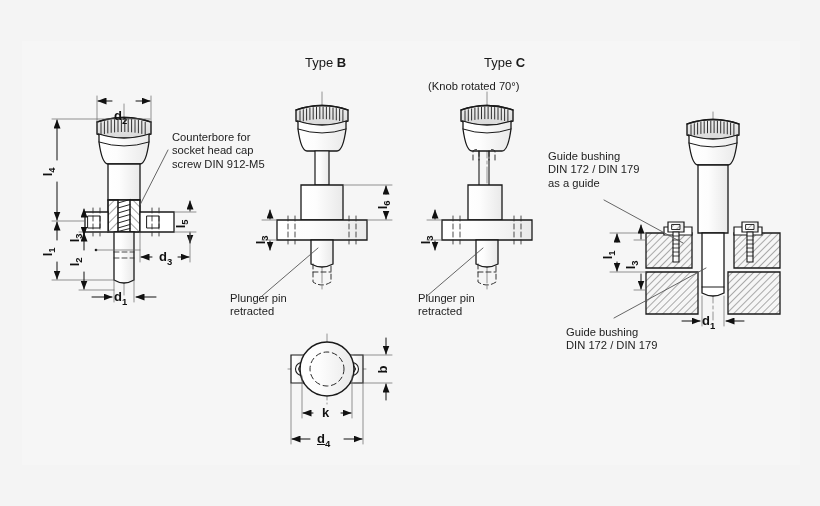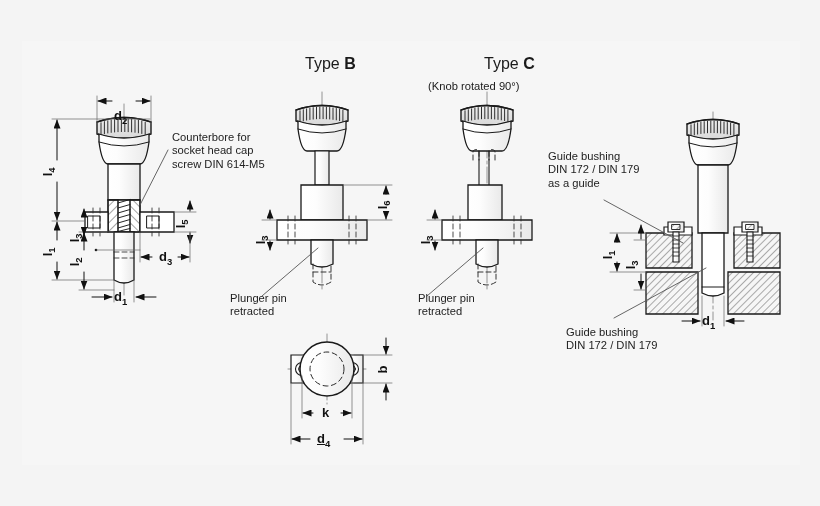--- a/index.html
+++ b/index.html
@@ -2,21 +2,21 @@
 <html><head>
 <meta charset="utf-8">
 <style>
   html,body{margin:0;padding:0;background:#f4f4f4;}
   body{width:820px;height:506px;overflow:hidden;
        font-family:"Liberation Sans",sans-serif;color:#1a1a1a;}
   #sheet{position:relative;width:820px;height:506px;background:#f4f4f4;}
   #panel{position:absolute;left:22px;top:41px;width:778px;height:424px;background:#f6f6f6;}
   svg{position:absolute;left:0;top:0;}
   .anno{position:absolute;font-size:11.2px;line-height:13.4px;color:#222;white-space:pre-line;}
-  .ttl{position:absolute;font-size:16px;color:#1a1a1a;}
+  .ttl{position:absolute;font-size:13px;color:#1a1a1a;}
   .ttl b{font-weight:bold;}
   .dim{position:absolute;font-size:13px;font-weight:bold;color:#111;}
   .dim sub{font-size:9.5px;font-weight:bold;}
   .vdim{position:absolute;font-size:13px;font-weight:bold;color:#111;
         transform-origin:50% 50%;transform:rotate(-90deg);}
   .vdim sub{font-size:9.5px;font-weight:bold;}
 </style>
 </head>
 <body>
 
@@ -383,25 +383,25 @@
       <line x1="724" y1="296" x2="724" y2="326" stroke="#666" stroke-width="0.7"></line>
       <line x1="682" y1="321" x2="700" y2="321" stroke="#111" stroke-width="1" marker-end="url(#ar)"></line>
       <line x1="726" y1="321" x2="744" y2="321" stroke="#111" stroke-width="1" marker-start="url(#arS)"></line>
     </g>
 
     </g>
   </svg>
 
   <div class="ttl" style="left:305px;top:55px;"><span>Type </span><b>B</b></div>
   <div class="ttl" style="left:484px;top:55px;"><span>Type </span><b>C</b></div>
-  <div class="ttl" style="left:428px;top:80px;font-size:11.2px;">(Knob rotated 90°)</div>
+  <div class="ttl" style="left:428px;top:80px;font-size:11.2px;">(Knob rotated 70°)</div>
 
   <div class="anno" style="left:172px;top:131px;">Counterbore for
 socket head cap
-screw DIN 614-M5</div>
+screw DIN 912-M5</div>
   <div class="anno" style="left:230px;top:292px;">Plunger pin
 retracted</div>
   <div class="anno" style="left:418px;top:292px;">Plunger pin
 retracted</div>
   <div class="anno" style="left:548px;top:150px;">Guide bushing
 DIN 172 / DIN 179
 as a guide</div>
   <div class="anno" style="left:566px;top:326px;">Guide bushing
 DIN 172 / DIN 179</div>
 

